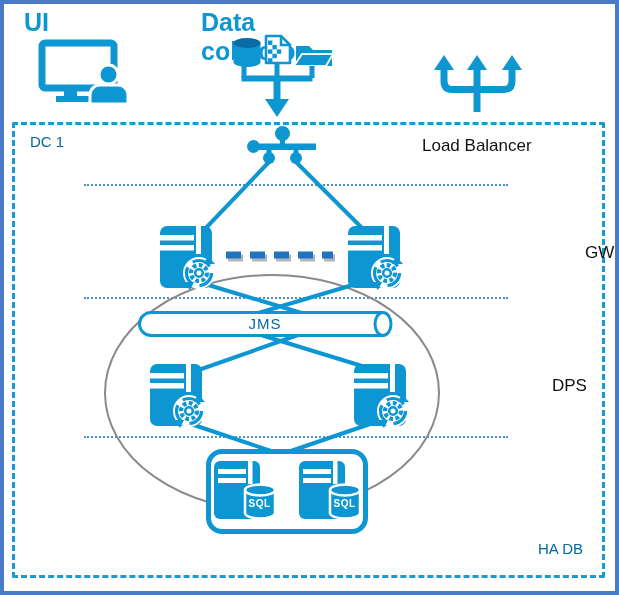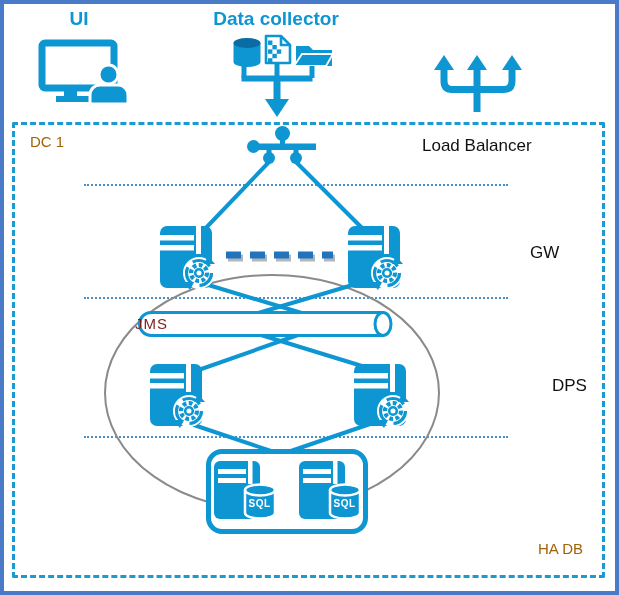--- a/index.html
+++ b/index.html
@@ -1,29 +1,29 @@
 <!DOCTYPE html>
 <html><head>
 <meta charset="utf-8">
 <style>
   html,body{margin:0;padding:0;background:#fff;}
   .page{position:relative;width:611px;height:587px;border:4px solid #4a7bc8;
         background:#fff;overflow:hidden;font-family:"Liberation Sans",sans-serif;}
   .abs{position:absolute;}
-  .title{font-weight:bold;font-size:19px;color:#0d96d4;text-align:center;}
-  .lbl{font-size:15px;color:#a16207;}
+  .title{font-weight:bold;font-size:25px;color:#0d96d4;text-align:left;}
+  .lbl{font-size:15px;color:#0369a1;}
   .lbl-lg{font-size:17px;color:#111;}
   .dc-box{position:absolute;left:8px;top:118px;width:593px;height:456px;
           border:3px dashed #1b9ad2;box-sizing:border-box;border-radius:2px;}
   .dotline{position:absolute;left:80px;width:424px;height:0;
            border-top:2px dotted #4a8fc7;}
   .icon svg{display:block;}
   .jms{position:absolute;left:131px;top:306px;width:260px;height:28px;z-index:3;}
-  .jms-label{position:absolute;inset:0;text-align:left;line-height:27px;
-             font-size:15px;color:#7f1d1d;letter-spacing:1px;}
+  .jms-label{position:absolute;inset:0;text-align:center;line-height:27px;
+             font-size:15px;color:#0369a1;letter-spacing:1px;}
   .hadb{position:absolute;left:202px;top:445px;width:162px;height:85px;
         border:5px solid #0e96d2;border-radius:16px;background:#fff;
         box-sizing:border-box;z-index:3;display:flex;align-items:center;
         justify-content:center;gap:19px;}
   .sqlicon{position:relative;width:66px;height:66px;}
   .sql-badge{position:absolute;left:33px;top:39px;width:30px;text-align:center;
              font-size:10px;font-weight:bold;color:#fff;letter-spacing:.5px;}
   .z2{z-index:2;}
 </style>
 </head>
@@ -111,21 +111,21 @@
   </div>
 
   <div class="dc-box"></div>
 
   <div class="dotline" style="top:180px"></div>
   <div class="dotline" style="top:293px"></div>
   <div class="dotline" style="top:432px"></div>
 
   <div class="abs lbl" style="left:26px;top:129px">DC 1</div>
   <div class="abs lbl-lg" style="left:418px;top:132px;width:160px">Load Balancer</div>
-  <div class="abs lbl-lg" style="left:526px;top:239px">GW</div>
+  <div class="abs lbl-lg" style="left:581px;top:239px">GW</div>
   <div class="abs lbl-lg" style="left:548px;top:372px">DPS</div>
   <div class="abs lbl" style="left:534px;top:536px">HA DB</div>
 
   <svg class="abs" style="left:0;top:0;z-index:1" width="611" height="587">
     <ellipse cx="268" cy="389" rx="167" ry="118" fill="none" stroke="#8a8a8a" stroke-width="2"></ellipse>
     <g stroke="#0e96d2" stroke-width="4" stroke-linecap="round">
       <line x1="265" y1="158" x2="198" y2="228"></line>
       <line x1="292" y1="158" x2="362" y2="228"></line>
       <line x1="201" y1="280" x2="301" y2="310"></line>
       <line x1="352" y1="280" x2="251" y2="310"></line>

